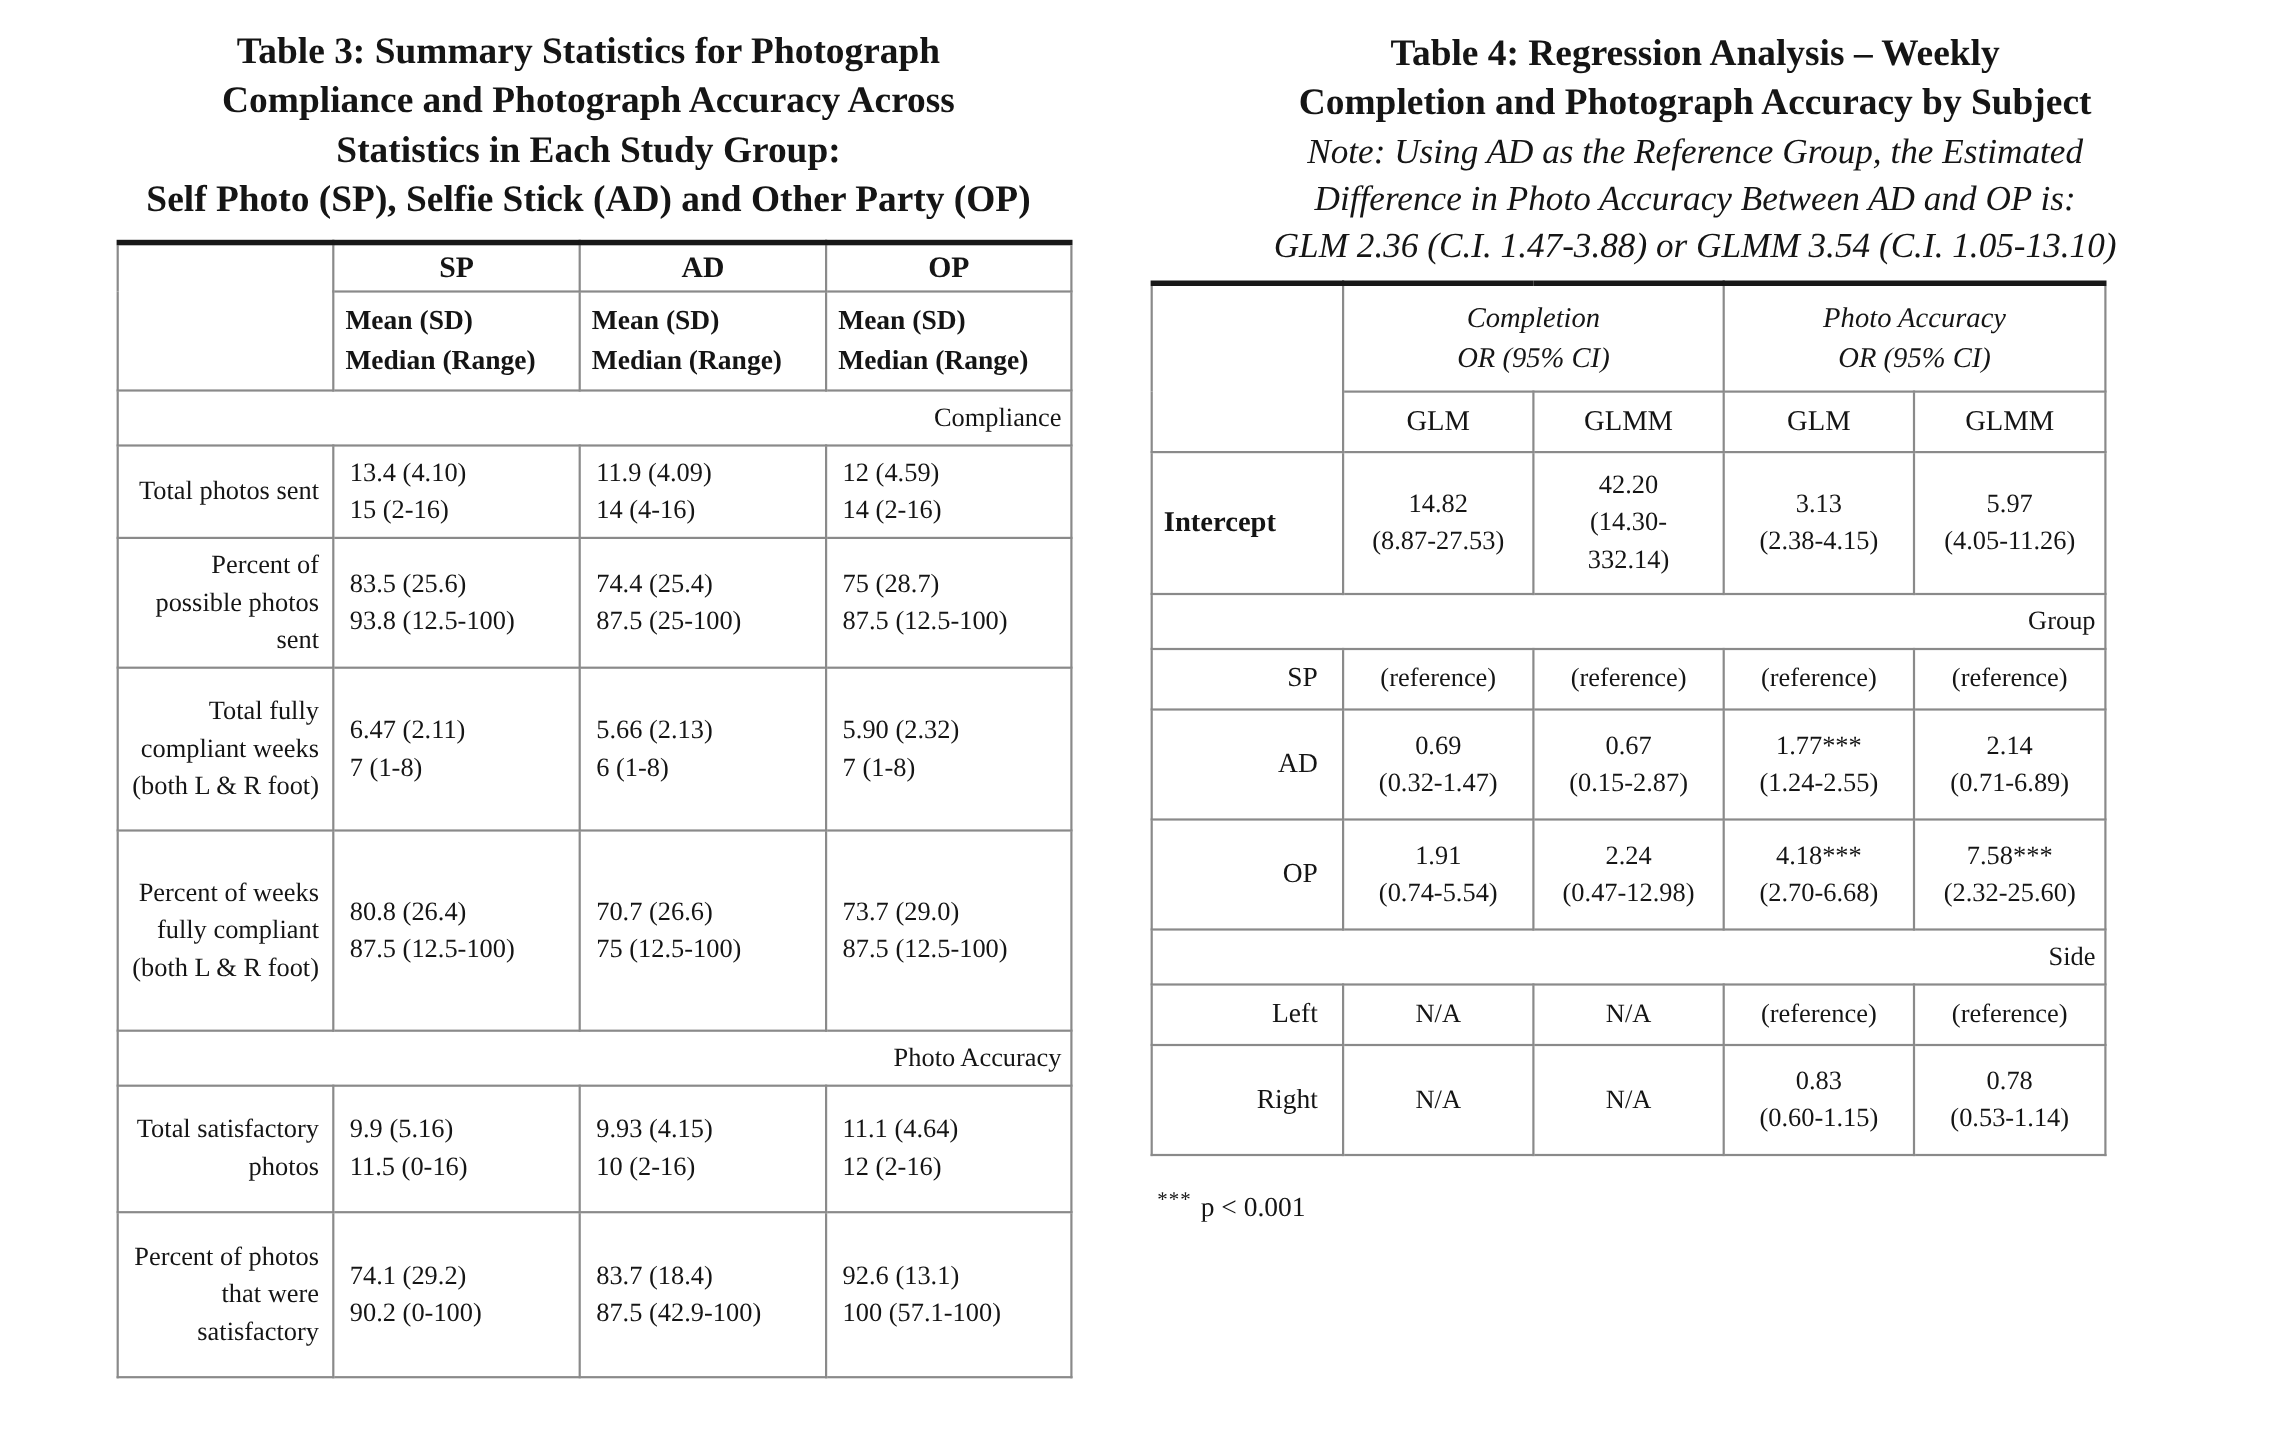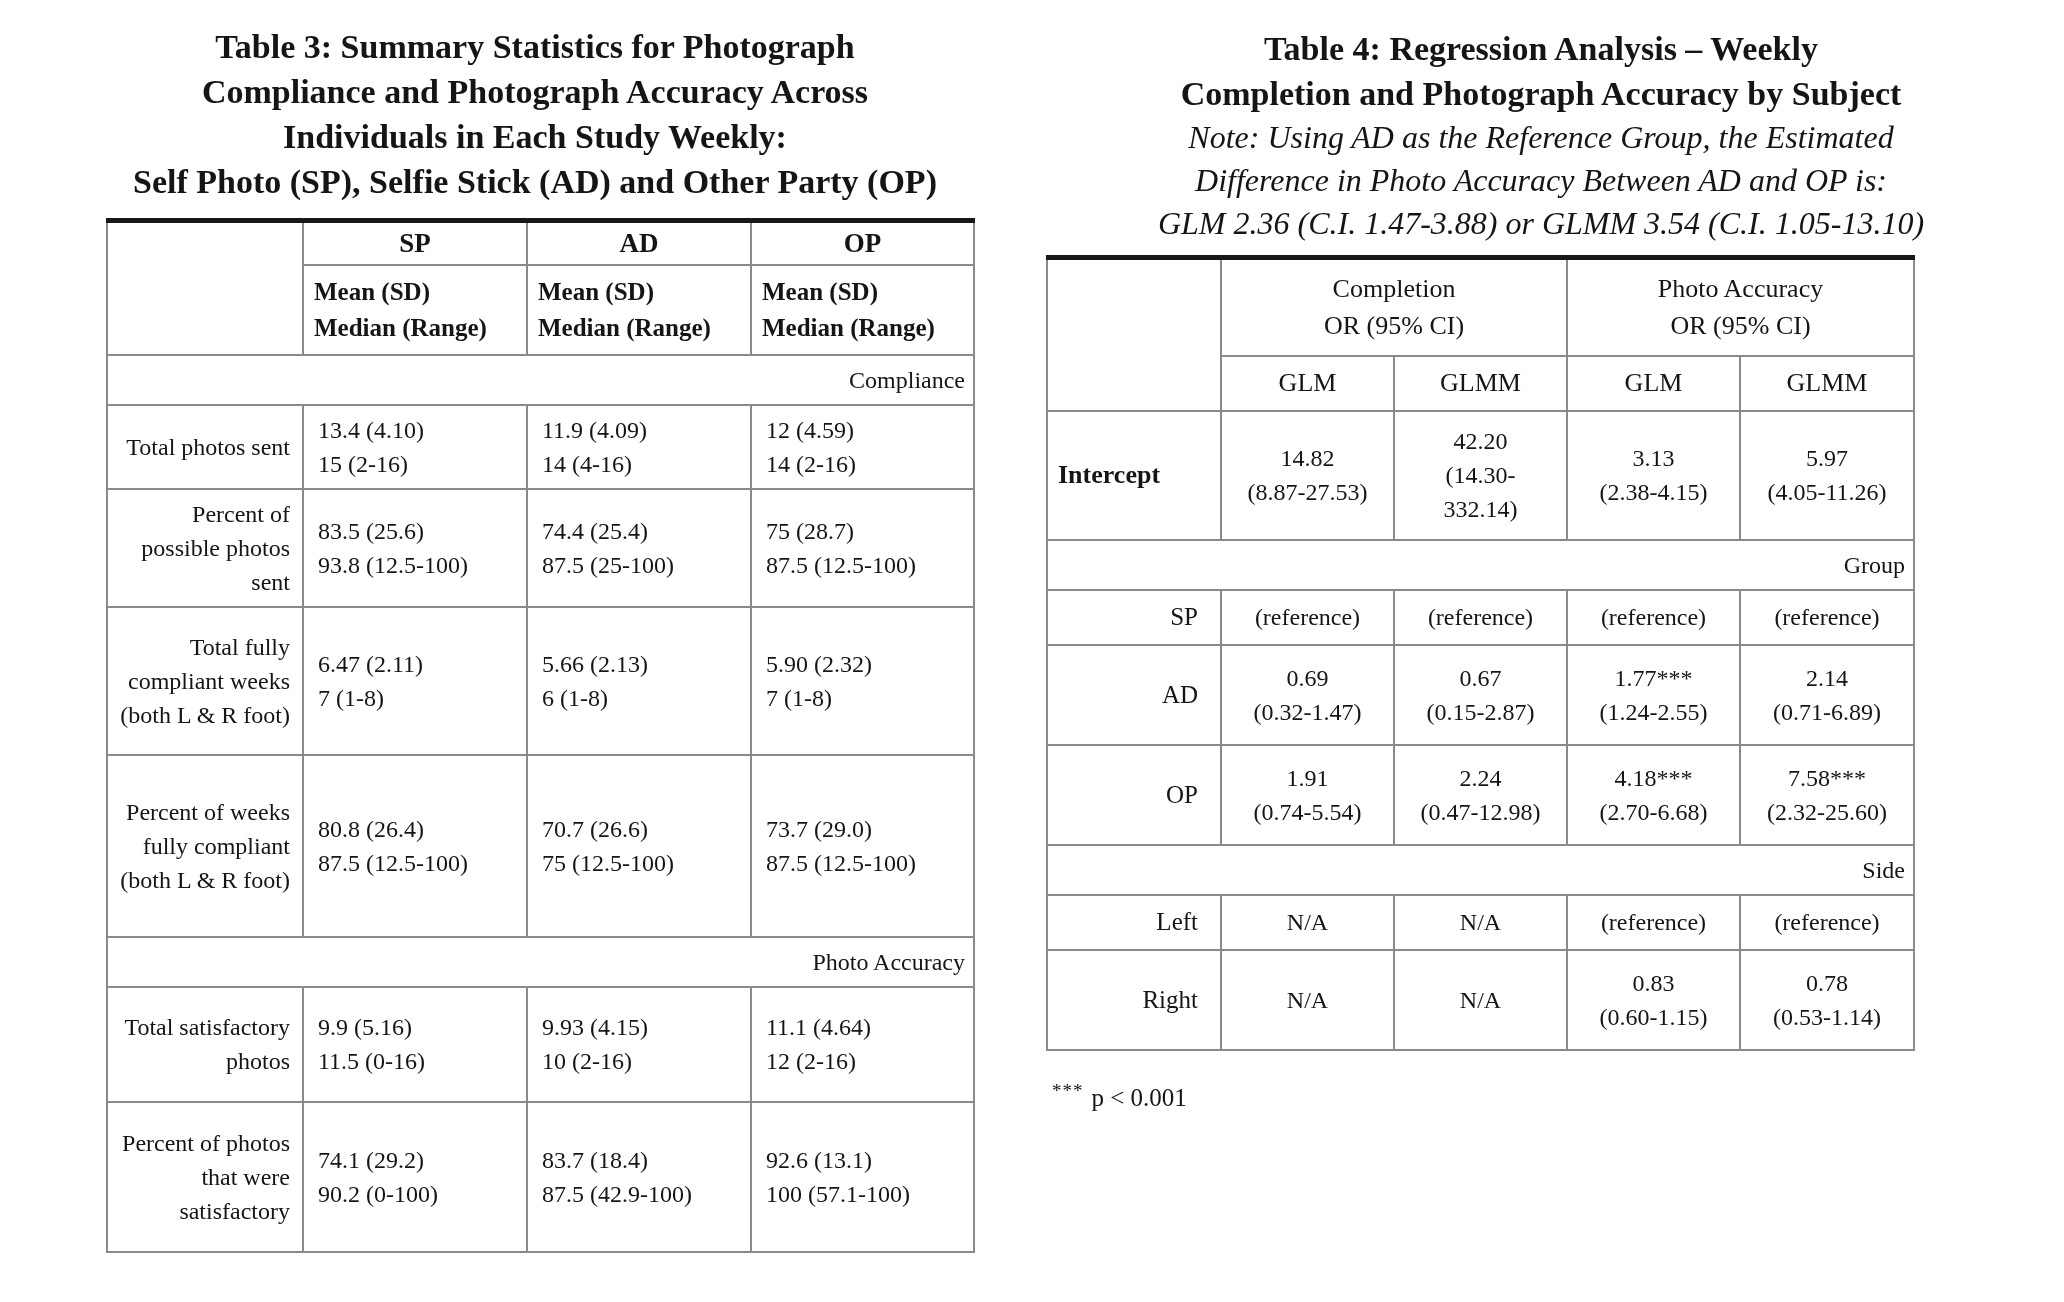--- a/index.html
+++ b/index.html
@@ -55,21 +55,21 @@
   td.sectionhead {
     font-weight: bold; font-size: 27px;
     text-align: right; padding-left: 12px; border-radius: 22px;
   }
   #t3 td.rlab { text-align: right; padding-right: 12px; }
   #t3 td.val  { text-align: left; padding-left: 14px; white-space: pre-line; font-family: Liberation Serif, serif; }
 
   
   #t4 th.grouphead {
     font-weight: normal; font-size: 26px; line-height: 37px;
-    text-align: center; white-space: pre-line; padding: 4px;
+    text-align: center; white-space: pre-line; padding: 4px; font-style: italic;
   }
   #t4 th.subhead4 { font-weight: normal; font-size: 26px; text-align: center; padding: 2px; }
   #t4 td.lab   { text-align: right; padding-right: 22px; font-size: 25px; }
   #t4 td.lab-b { text-align: left; padding-left: 10px; font-weight: bold; font-size: 26px; }
   #t4 td.c     { text-align: center; white-space: pre-line; }
 
   
   tr.rh44  { height: 44px; }
   tr.rh90  { height: 90px; }
   tr.rh50  { height: 50px; }
@@ -92,21 +92,21 @@
     letter-spacing: 1px;
     margin-right: 8px;
   }
 </style>
 </head>
 <body>
 
 <div class="block" style="left:75px; top:24px; width:920px;">
   <div class="title-line">Table 3: Summary Statistics for Photograph</div>
   <div class="title-line">Compliance and Photograph Accuracy Across</div>
-  <div class="title-line">Individuals in Each Study Weekly:</div>
+  <div class="title-line">Statistics in Each Study Group:</div>
   <div class="title-line">Self Photo (SP), Selfie Stick (AD) and Other Party (OP)</div>
 </div>
 
 <table id="t3" class="paper block" style="left:106px; top:218px; width:867px;">
   <colgroup>
     <col style="width:196px">
       <col style="width:224px">
       <col style="width:224px">
       <col style="width:223px">
   </colgroup>

